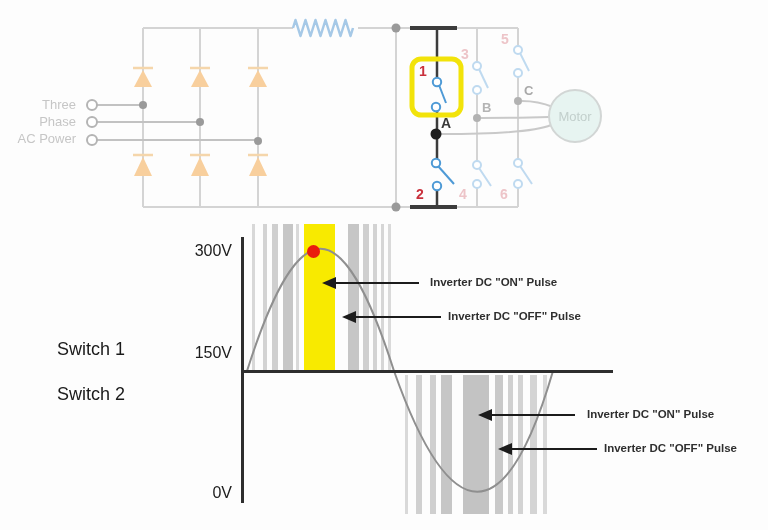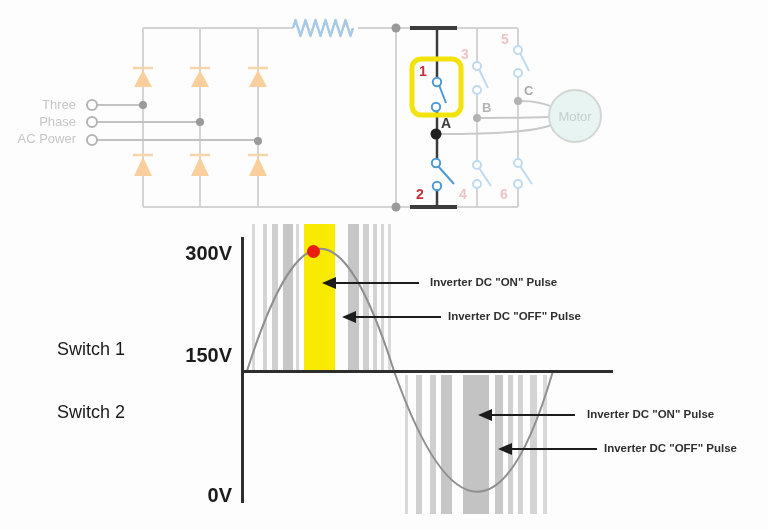--- a/index.html
+++ b/index.html
@@ -1,20 +1,20 @@
 <!DOCTYPE html>
 <html><head>
 <meta charset="utf-8">
 <style>
   html,body{margin:0;padding:0;background:#fdfdfd;}
   #app{position:relative;width:768px;height:530px;background:#fdfdfd;overflow:hidden;
        font-family:"Liberation Sans", sans-serif;}
   .abs{position:absolute;}
   svg{position:absolute;left:0;top:0;pointer-events:none;}
-  .vlabel{width:82px;left:150px;text-align:right;font-weight:bold;font-size:20px;color:#1c1c1c;}
+  .vlabel{width:82px;left:150px;text-align:right;font-weight:normal;font-size:16px;color:#1c1c1c;}
   .rowlabel{font-size:18px;color:#1a1a1a;}
   .axis{background:#2e2e2e;}
   .bar{position:absolute;}
   .annot-label{position:absolute;font-weight:bold;font-size:11.5px;color:#2f2f2f;white-space:nowrap;}
   .shaft{position:absolute;background:#1c1c1c;height:2.5px;}
   .head{position:absolute;width:0;height:0;border-top:6px solid transparent;
         border-bottom:6px solid transparent;border-right:14px solid #1c1c1c;}
   .dot{position:absolute;border-radius:50%;}
   text{font-family:"Liberation Sans", sans-serif;}
 </style>
@@ -203,21 +203,21 @@
     <div class="abs axis" style="left:241px;top:237px;width:3px;height:266px;"></div>
     <div class="abs axis" style="left:241px;top:370px;width:372px;height:3px;"></div>
 
     <div id="sample-dot" class="dot" style="left: 306.5px; top: 244.5px; width: 13px; height: 13px; background: rgb(234, 28, 13);"></div>
 
     <div class="abs vlabel" style="top:242px;">300V</div>
     <div class="abs vlabel" style="top:344px;">150V</div>
     <div class="abs vlabel" style="top:484px;">0V</div>
 
     <div class="abs rowlabel" style="left:57px;top:311px;margin-top:28px;">Switch 1</div>
-    <div class="abs rowlabel" style="left:57px;top:402px;">Switch 2</div>
+    <div class="abs rowlabel" style="left:57px;top:384px;">Switch 2</div>
 
     <div id="annotations">
         <div class="head" style="left: 322px; top: 277px;"></div>
         <div class="shaft" style="left: 333px; top: 281.75px; width: 86px;"></div>
         <div class="annot-label" style="left: 430px; top: 276px;">Inverter DC "ON" Pulse</div>
         <div class="head" style="left: 342px; top: 311px;"></div>
         <div class="shaft" style="left: 353px; top: 315.75px; width: 88px;"></div>
         <div class="annot-label" style="left: 448px; top: 310px;">Inverter DC "OFF" Pulse</div>
         <div class="head" style="left: 478px; top: 409px;"></div>
         <div class="shaft" style="left: 489px; top: 413.75px; width: 86px;"></div>

